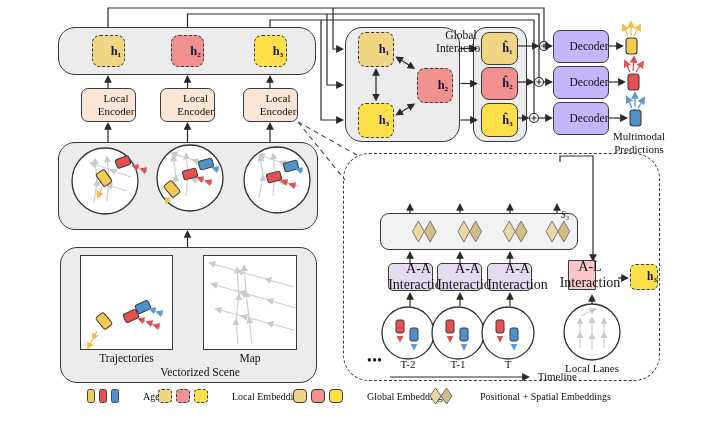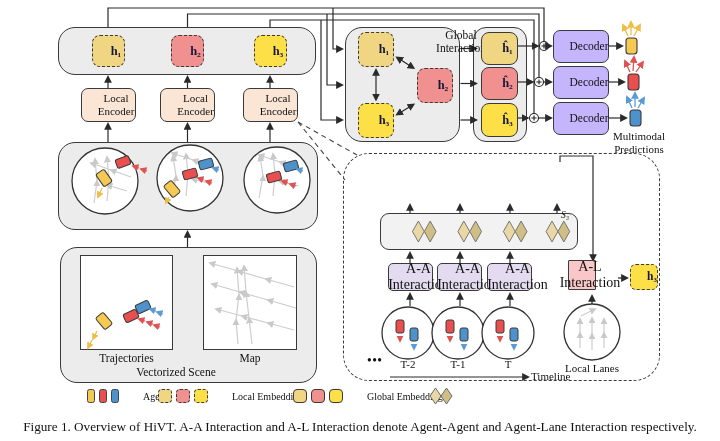--- a/index.html
+++ b/index.html
@@ -260,21 +260,21 @@
 
   <div class="bx peach" style="left:80.5px;top:88px;width:55px;height:34px;">Local
 Encoder</div>
   <div class="bx peach" style="left:160px;top:88px;width:55px;height:34px;">Local
 Encoder</div>
   <div class="bx peach" style="left:242.5px;top:88px;width:55px;height:34px;">Local
 Encoder</div>
 
   <div class="lbl" style="left:84px;top:352px;width:85px;">Trajectories</div>
   <div class="lbl" style="left:220px;top:352px;width:60px;">Map</div>
-  <div class="lbl" style="left:116px;top:366px;width:120px;">Vectorized Scene</div>
+  <div class="lbl" style="left:140px;top:366px;width:120px;">Vectorized Scene</div>
 
   <div class="lbl" style="left:396px;top:29px;width:62px;margin-left:34px;">Global
 Interaction</div>
   <div class="bx embed yellow" style="left:358px;top:32px;width:36px;height:35px;">h₁</div>
   <div class="bx embed red" style="left:417px;top:68px;width:36px;height:35px;">h₂</div>
   <div class="bx embed blue" style="left:358px;top:103px;width:36px;height:35px;">h₃</div>
 
   <div class="bx embed solid yellow" style="left:481px;top:32px;width:37px;height:33px;">ĥ₁</div>
   <div class="bx embed solid red" style="left:481px;top:67px;width:37px;height:33px;">ĥ₂</div>
   <div class="bx embed solid blue" style="left:481px;top:103px;width:37px;height:34px;">ĥ₃</div>
@@ -309,21 +309,21 @@
   <div class="bx lav f9" style="left:487px;top:263px;width:45px;height:28px;border-radius:5px;">A-A
 Interaction</div>
   <div class="bx pink f9" style="left:568px;top:260px;width:28px;height:30px;border-radius:1px;">A-L
 Interaction</div>
   <div class="bx embed blue" style="left:630px;top:264px;width:28px;height:26px;border-radius:6px;font-size:11.5px;">h₃</div>
 
   <div class="lbl" style="left:394px;top:358px;width:28px;font-size:11px;">T-2</div>
   <div class="lbl" style="left:444px;top:358px;width:28px;font-size:11px;">T-1</div>
   <div class="lbl" style="left:494px;top:358px;width:28px;font-size:11px;">T</div>
   <div class="lbl" style="left:360px;top:354px;width:30px;font-size:12px;font-weight:bold;letter-spacing:1px;">•••</div>
-  <div class="lbl" style="left:531px;top:370px;width:46px;font-size:11px;text-align:left;">Timeline</div>
+  <div class="lbl" style="left:531px;top:370px;width:46px;font-size:11px;text-align:right;">Timeline</div>
   <div class="lbl" style="left:558px;top:362px;width:68px;font-size:11px;">Local Lanes</div>
 
   <div class="legend-group" style="left:87px;top:388px;">
     <span class="lg-rect y"></span>
     <span class="lg-rect r"></span>
     <span class="lg-rect b"></span>
     <span class="lg-label">Agents</span>
   </div>
   <div class="legend-group" style="left:158px;top:388px;">
     <span class="lg-sq yellow"></span>
@@ -337,16 +337,16 @@
     <span class="lg-sq solid blue"></span>
     <span class="lg-label">Global Embeddings</span>
   </div>
   <div class="legend-group" style="left:427px;top:388px;">
     <svg width="29" height="20" viewBox="0 0 29 20">
       <g stroke="#6b6b6b" stroke-width="1">
         <polygon points="3,10 8.5,2 14,10 8.5,18" fill="#E9D8A6"></polygon>
         <polygon points="14,10 19.5,2 25,10 19.5,18" fill="#CFBE85"></polygon>
       </g>
     </svg>
-  </div>
-
-  <div class="caption">Figure 1. Overview of HiVT. A-A Interaction and A-L Interaction denote Agent-Agent and Agent-Lane Interaction respectively.</div>
+    <span class="lg-label">Positional + Spatial Embeddings</span>
+  </div>
+
 </div>
 
 </body></html>

